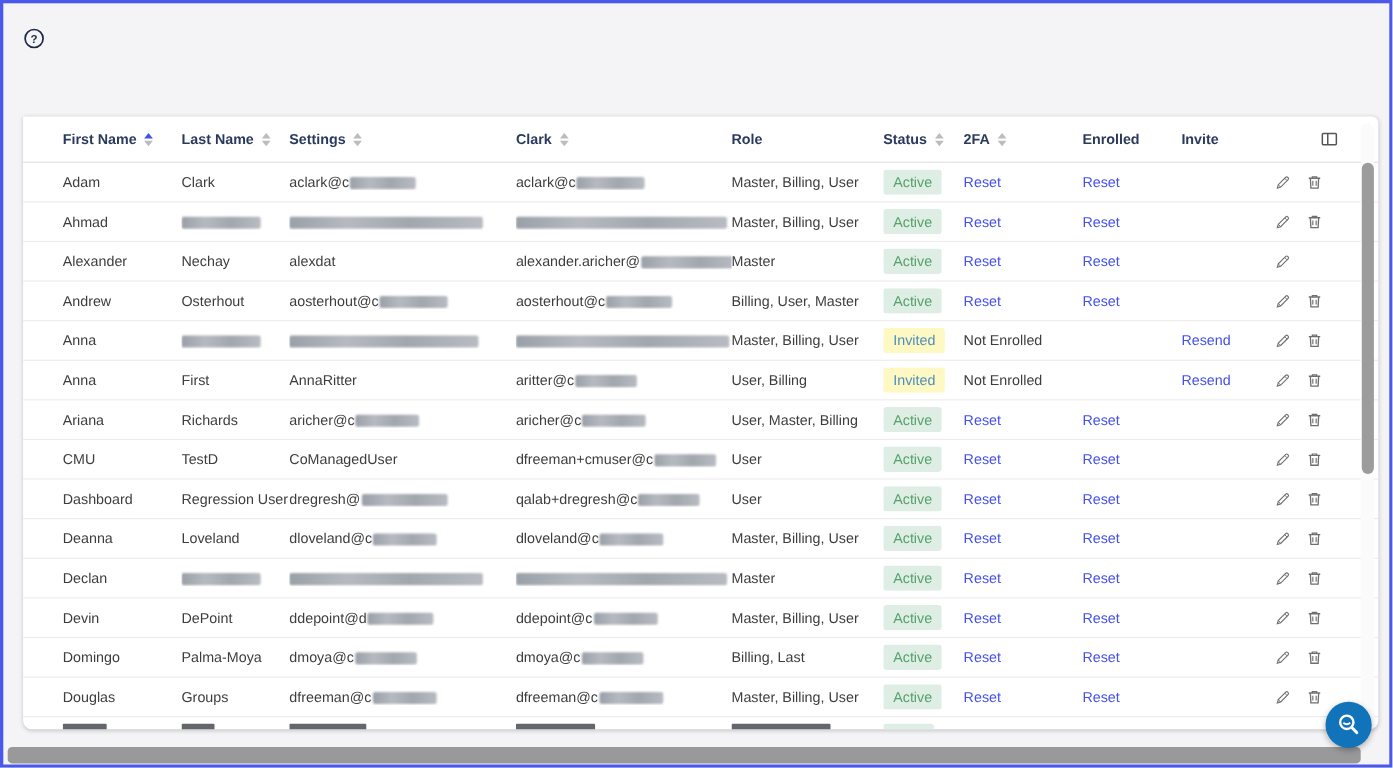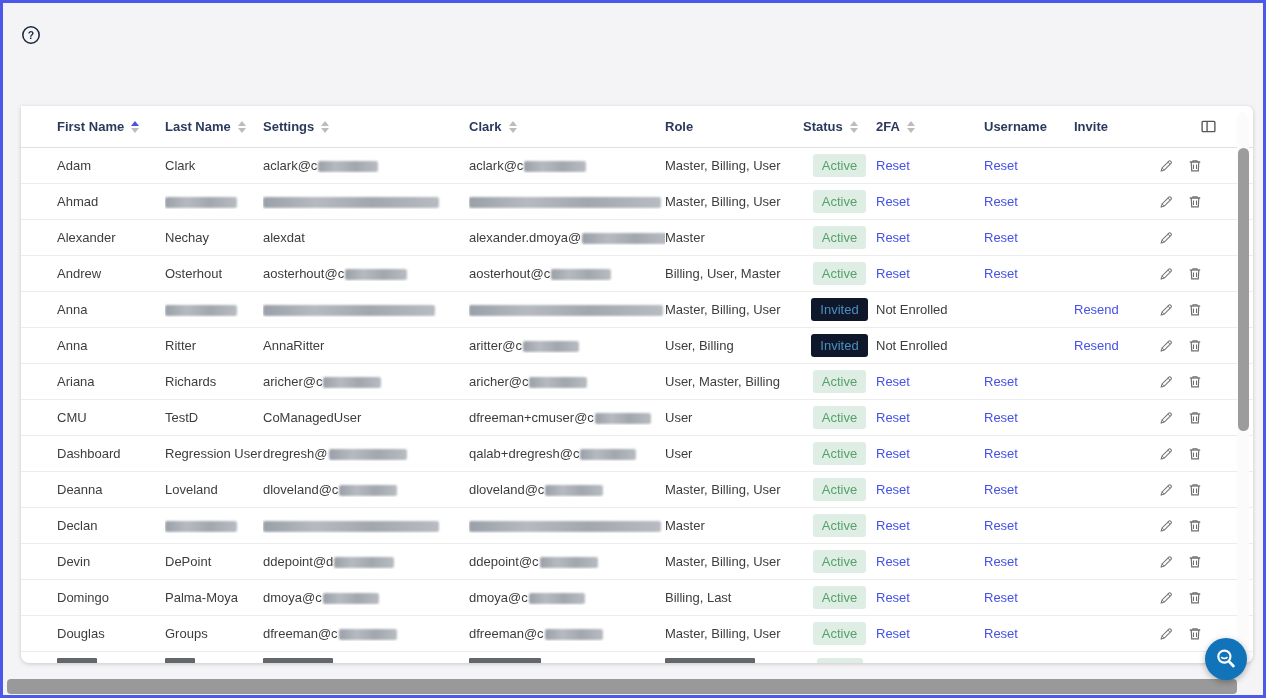--- a/index.html
+++ b/index.html
@@ -23,34 +23,34 @@
 
   
   .card { position:absolute; left:18px; top:103px; width:1232px; height:557px; background:#fff;
           border-radius:0 6px 8px 8px; box-shadow:0 1px 4px rgba(0,0,0,.18); overflow:hidden; }
   .thead { position:relative; display:flex; align-items:center; height:42px; padding-left:36px;
            border-bottom:1px solid #e0e0e0; }
   .hcell { font-size:13px; font-weight:700; color:#2b3a5c; display:flex; align-items:center; }
   .row { display:flex; align-items:center; height:36px; padding-left:36px; border-bottom:1px solid #ececec; }
   .cell { font-size:13px; color:#3d3d3d; overflow:hidden; white-space:nowrap; }
   .col-first { width:108px; } .col-last { width:98px; } .col-username { width:206px; }
-  .col-email { width:196px; } .col-role { width:138px; } .col-status { width:73px;text-align:center; }
+  .col-email { width:196px; } .col-role { width:138px; } .col-status { width:73px; }
   .col-2fa { width:108px; } .col-password { width:90px; } .col-invite { width:84px; }
   .col-actions { width:58px; display:flex; gap:13px; align-items:center; }
 
   .sort { display:inline-flex; flex-direction:column; gap:2px; margin-left:7px; }
   .tri-up { width:0; height:0; border-left:4px solid transparent; border-right:4px solid transparent;
             border-bottom:5px solid #bcbcbc; }
   .tri-down { width:0; height:0; border-left:4px solid transparent; border-right:4px solid transparent;
               border-top:5px solid #bcbcbc; }
   .tri-up.active { border-bottom-color:#4353e8; }
 
   .badge { display:inline-block; padding:4px 9px; border-radius:3px; font-size:13px; }
   .badge.active  { background:#dfeee4; color:#55a16b; }
-  .badge.invited { background:#0f172a; color:#4c8fbe; }
+  .badge.invited { background:#fef9c3; color:#4c8fbe; }
   .link { color:#4450e8; font-size:13px; text-decoration:none; cursor:pointer; }
 
   .redact { display:inline-block; height:11px; border-radius:2px; vertical-align:middle;
             background:linear-gradient(90deg,#9aa0a8,#b6bac0 30%,#a2a7ae 62%,#b8bcc2);
             filter:blur(1px); }
   .prefix + .redact { margin-left:1px; }
 
   .icon-btn { width:16px; height:16px; cursor:pointer; display:inline-block; }
   .col-picker { position:absolute; right:36px; top:12px; width:17px; height:17px; cursor:pointer; }
 
@@ -127,21 +127,21 @@
           </span>
         </div>
         <div class="hcell col-2fa">
           <span>2FA</span>
           <span class="sort">
             <span class="tri-up"></span>
             <span class="tri-down"></span>
           </span>
         </div>
         <div class="hcell col-password">
-          <span>Username</span>
+          <span>Enrolled</span>
         </div>
         <div class="hcell col-invite">
           <span>Invite</span>
         </div>
         <svg class="col-picker" viewBox="0 0 20 20">
         <rect x="2.5" y="4" width="15" height="12" rx="1" fill="none" stroke="#555" stroke-width="1.6"></rect>
         <line x1="8.3" y1="4" x2="8.3" y2="16" stroke="#555" stroke-width="1.6"></line>
       </svg>
     </div>
     <div id="tbody">
@@ -188,21 +188,21 @@
     <path d="M7.5 5V3.4h5V5" fill="none" stroke="#6e6e6e" stroke-width="1.4"></path>
     <path d="M5.3 5.4l.6 10.8h8.2l.6-10.8" fill="none" stroke="#6e6e6e" stroke-width="1.5"></path>
     <path d="M8.1 8v5.6M11.9 8v5.6" stroke="#6e6e6e" stroke-width="1.3"></path>
   </svg>
           </div>
         </div>
         <div class="row">
           <div class="cell col-first">Alexander</div>
           <div class="cell col-last">Nechay</div>
           <div class="cell col-username"><span class="prefix">alexdat</span></div>
-          <div class="cell col-email"><span class="prefix">alexander.dmoya@</span><span class="redact" style="width: 86px;"></span></div>
+          <div class="cell col-email"><span class="prefix">alexander.aricher@</span><span class="redact" style="width: 86px;"></span></div>
           <div class="cell col-role">Master</div>
           <div class="cell col-status"><span class="badge active">Active</span></div>
           <div class="cell col-2fa"><a class="link">Reset</a></div>
           <div class="cell col-password"><a class="link">Reset</a></div>
           <div class="cell col-invite"></div>
           <div class="cell col-actions">
             <svg class="icon-btn" viewBox="0 0 20 20" width="16" height="16">
     <path d="M4 16.2l1.1-3.8L13.6 3.9a1.5 1.5 0 0 1 2.1 0l.6.6a1.5 1.5 0 0 1 0 2.1L7.8 15.1 4 16.2z" fill="none" stroke="#707070" stroke-width="1.3"></path>
     <path d="M12.4 5.1l2.7 2.7M5.1 12.4l2.7 2.7" stroke="#707070" stroke-width="1.1"></path>
   </svg>
@@ -249,21 +249,21 @@
             <svg class="icon-btn" viewBox="0 0 20 20" width="16" height="16">
     <path d="M3.5 5h13" stroke="#6e6e6e" stroke-width="1.6"></path>
     <path d="M7.5 5V3.4h5V5" fill="none" stroke="#6e6e6e" stroke-width="1.4"></path>
     <path d="M5.3 5.4l.6 10.8h8.2l.6-10.8" fill="none" stroke="#6e6e6e" stroke-width="1.5"></path>
     <path d="M8.1 8v5.6M11.9 8v5.6" stroke="#6e6e6e" stroke-width="1.3"></path>
   </svg>
           </div>
         </div>
         <div class="row">
           <div class="cell col-first">Anna</div>
-          <div class="cell col-last">Ritter</div>
+          <div class="cell col-last">First</div>
           <div class="cell col-username"><span class="prefix">AnnaRitter</span></div>
           <div class="cell col-email"><span class="prefix">aritter@c</span><span class="redact" style="width: 56px;"></span></div>
           <div class="cell col-role">User, Billing</div>
           <div class="cell col-status"><span class="badge invited">Invited</span></div>
           <div class="cell col-2fa"><span>Not Enrolled</span></div>
           <div class="cell col-password"></div>
           <div class="cell col-invite"><a class="link">Resend</a></div>
           <div class="cell col-actions">
             <svg class="icon-btn" viewBox="0 0 20 20" width="16" height="16">
     <path d="M4 16.2l1.1-3.8L13.6 3.9a1.5 1.5 0 0 1 2.1 0l.6.6a1.5 1.5 0 0 1 0 2.1L7.8 15.1 4 16.2z" fill="none" stroke="#707070" stroke-width="1.3"></path>

